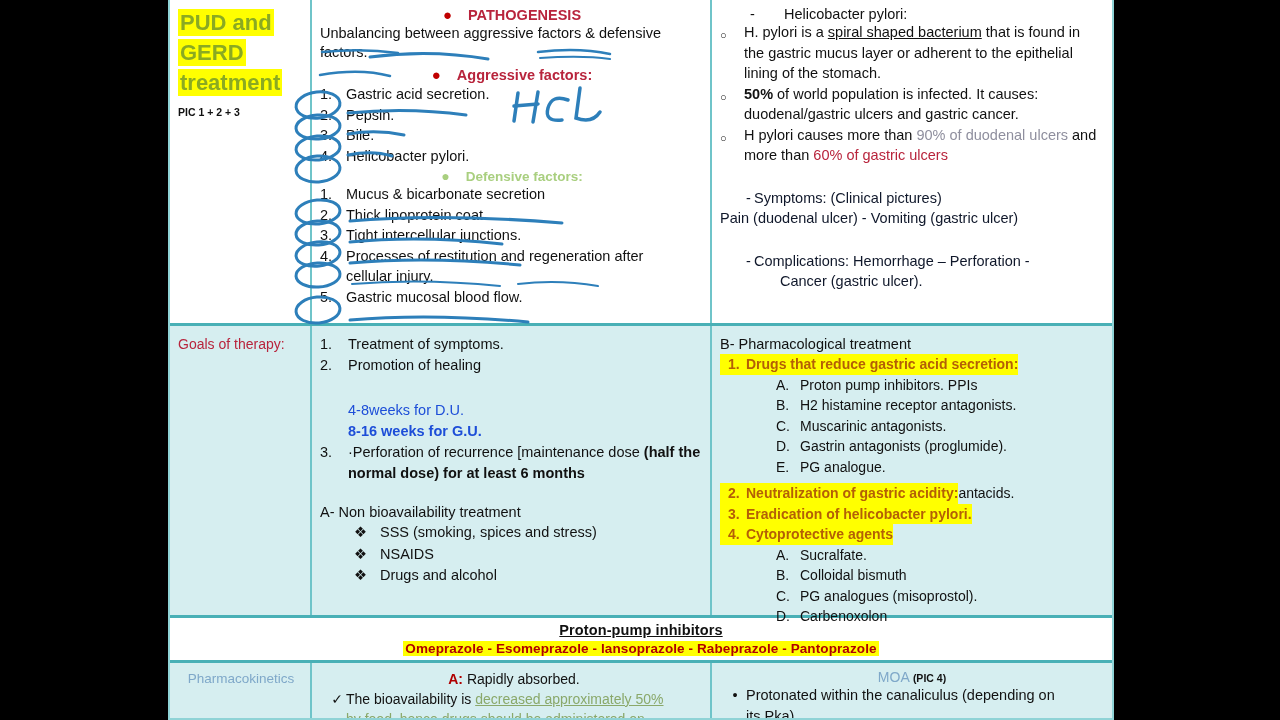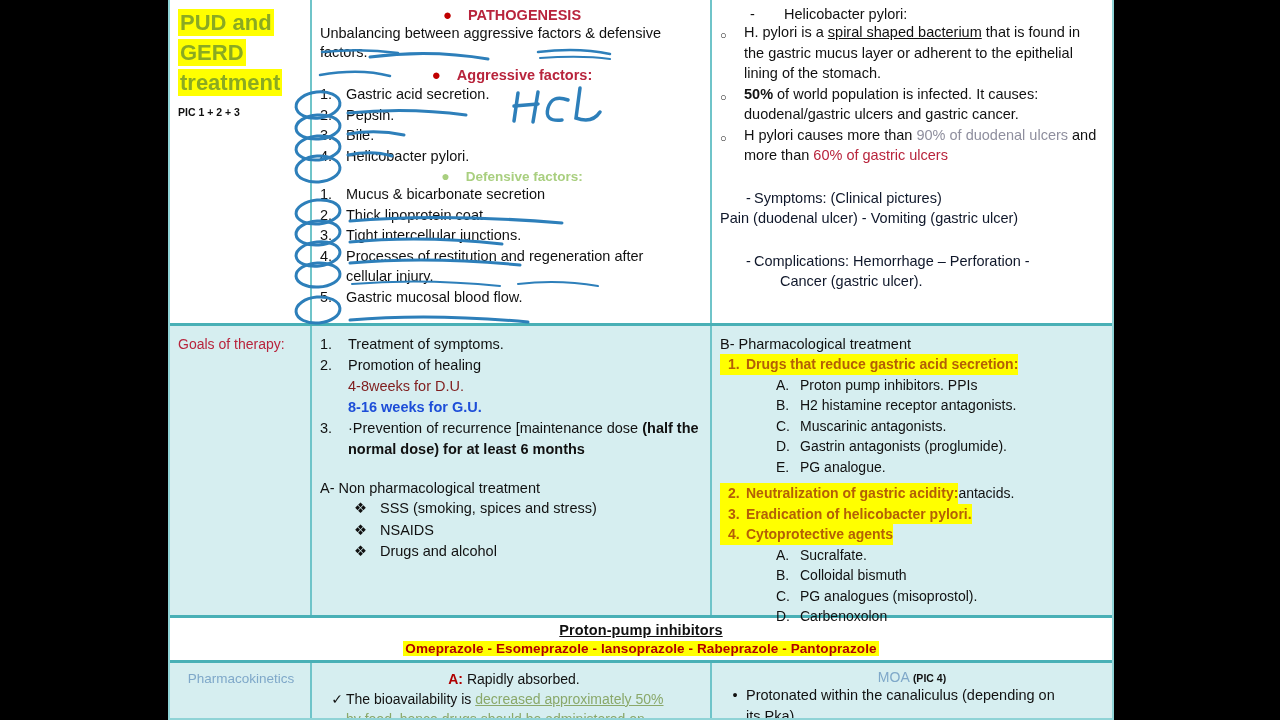--- a/index.html
+++ b/index.html
@@ -87,21 +87,21 @@
   .crimson { color:#b8243c; }
   .b { font-weight:bold; }
   .dashline { font-size:14.5px; color:#0f172a; line-height:20.5px; }
   .dashline .dash { display:inline-block; width:34px; padding-left:26px; }
 
   
   .goals-label { color:#b8243c; font-size:14px; }
   .mnum { display:flex; font-size:14.5px; color:#111; line-height:21px; }
   .mnum .n { width:28px; flex:none; }
   .mnum .t { flex:1; }
-  .blue-soft { color:#7f1d1d; }
+  .blue-soft { color:#1d4ed8;margin-top:24px; }
   .red-b { color:#1d4ed8; font-weight:bold; }
   .sub-ind { padding-left:28px; font-size:14.5px; line-height:21px; }
   .chk { display:flex; font-size:14.5px; color:#111; line-height:21.5px; padding-left:34px; }
   .chk .mk { width:26px; flex:none; }
 
   .hl { background:#ffff00; }
   .amber { color:#b45f06; font-weight:600; }
   .lnum { display:flex; font-size:14px; color:#111; line-height:20.5px; }
   .lnum .n { width:26px; flex:none; padding-left:8px; }
   .alpha { display:flex; font-size:14px; color:#111; line-height:20.5px; padding-left:56px; }
@@ -222,26 +222,26 @@
             <span class="t">Treatment of symptoms.</span>
           </div>
         <div class="mnum">
             <span class="n">2.</span>
             <span class="t">Promotion of healing</span>
           </div>
         <div class="sub-ind blue-soft">4-8weeks for D.U.</div>
         <div class="sub-ind red-b">8-16 weeks for G.U.</div>
         <div class="mnum">
           <span class="n">3.</span>
-          <span class="t"><span>·Prevention of recurrence [maintenance dose </span><b>(half the normal dose) for at least 6 months</b></span>
+          <span class="t"><span>·Perforation of recurrence [maintenance dose </span><b>(half the normal dose) for at least 6 months</b></span>
         </div>
 
         <div style="height:18px"></div>
 
-        <div class="bline" style="font-size:14.5px">A- Non pharmacological treatment</div>
+        <div class="bline" style="font-size:14.5px">A- Non bioavailability treatment</div>
         <div class="chk">
             <span class="mk">❖</span>
             <span>SSS (smoking, spices and stress)</span>
           </div>
         <div class="chk">
             <span class="mk">❖</span>
             <span>NSAIDS</span>
           </div>
         <div class="chk">
             <span class="mk">❖</span>

